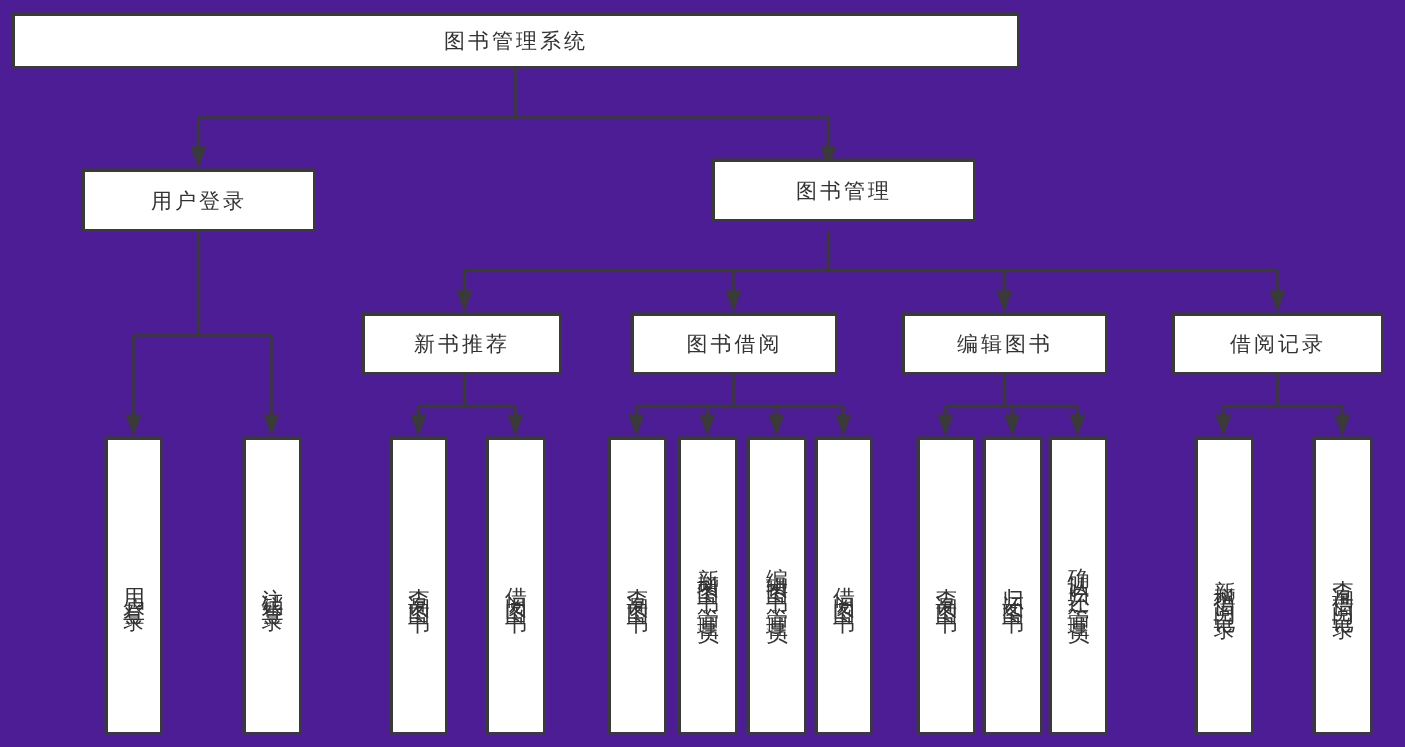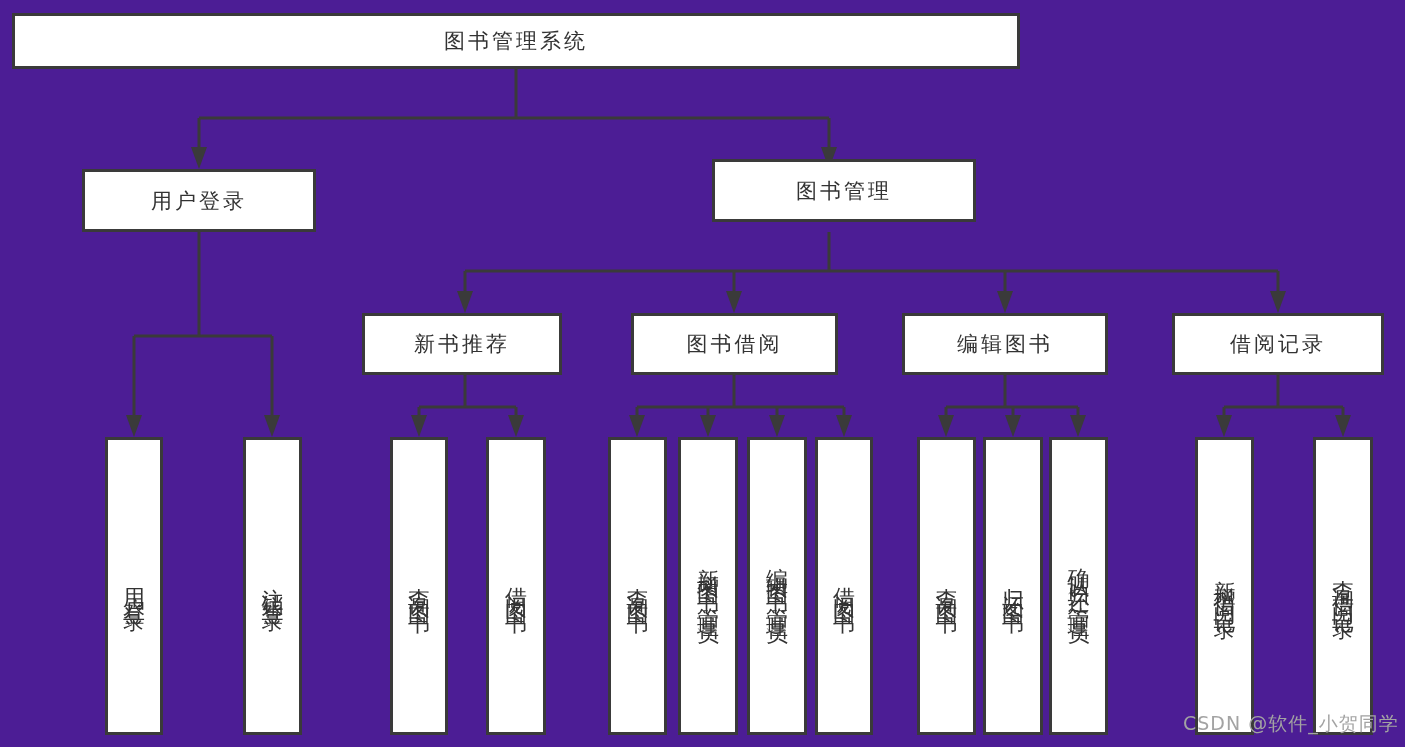--- a/index.html
+++ b/index.html
@@ -134,14 +134,13 @@
     <span>确认归还（管理员）</span>
   </div>
 
   <div class="vnode" style="left:1195px;width:59px;">
     <span>新增借阅记录</span>
   </div>
   <div class="vnode" style="left:1313px;width:60px;">
     <span>查询借阅记录</span>
   </div>
 
-  <div class="watermark">CSDN @软件_小贺同学</div>
 </div>
 
 </body></html>

